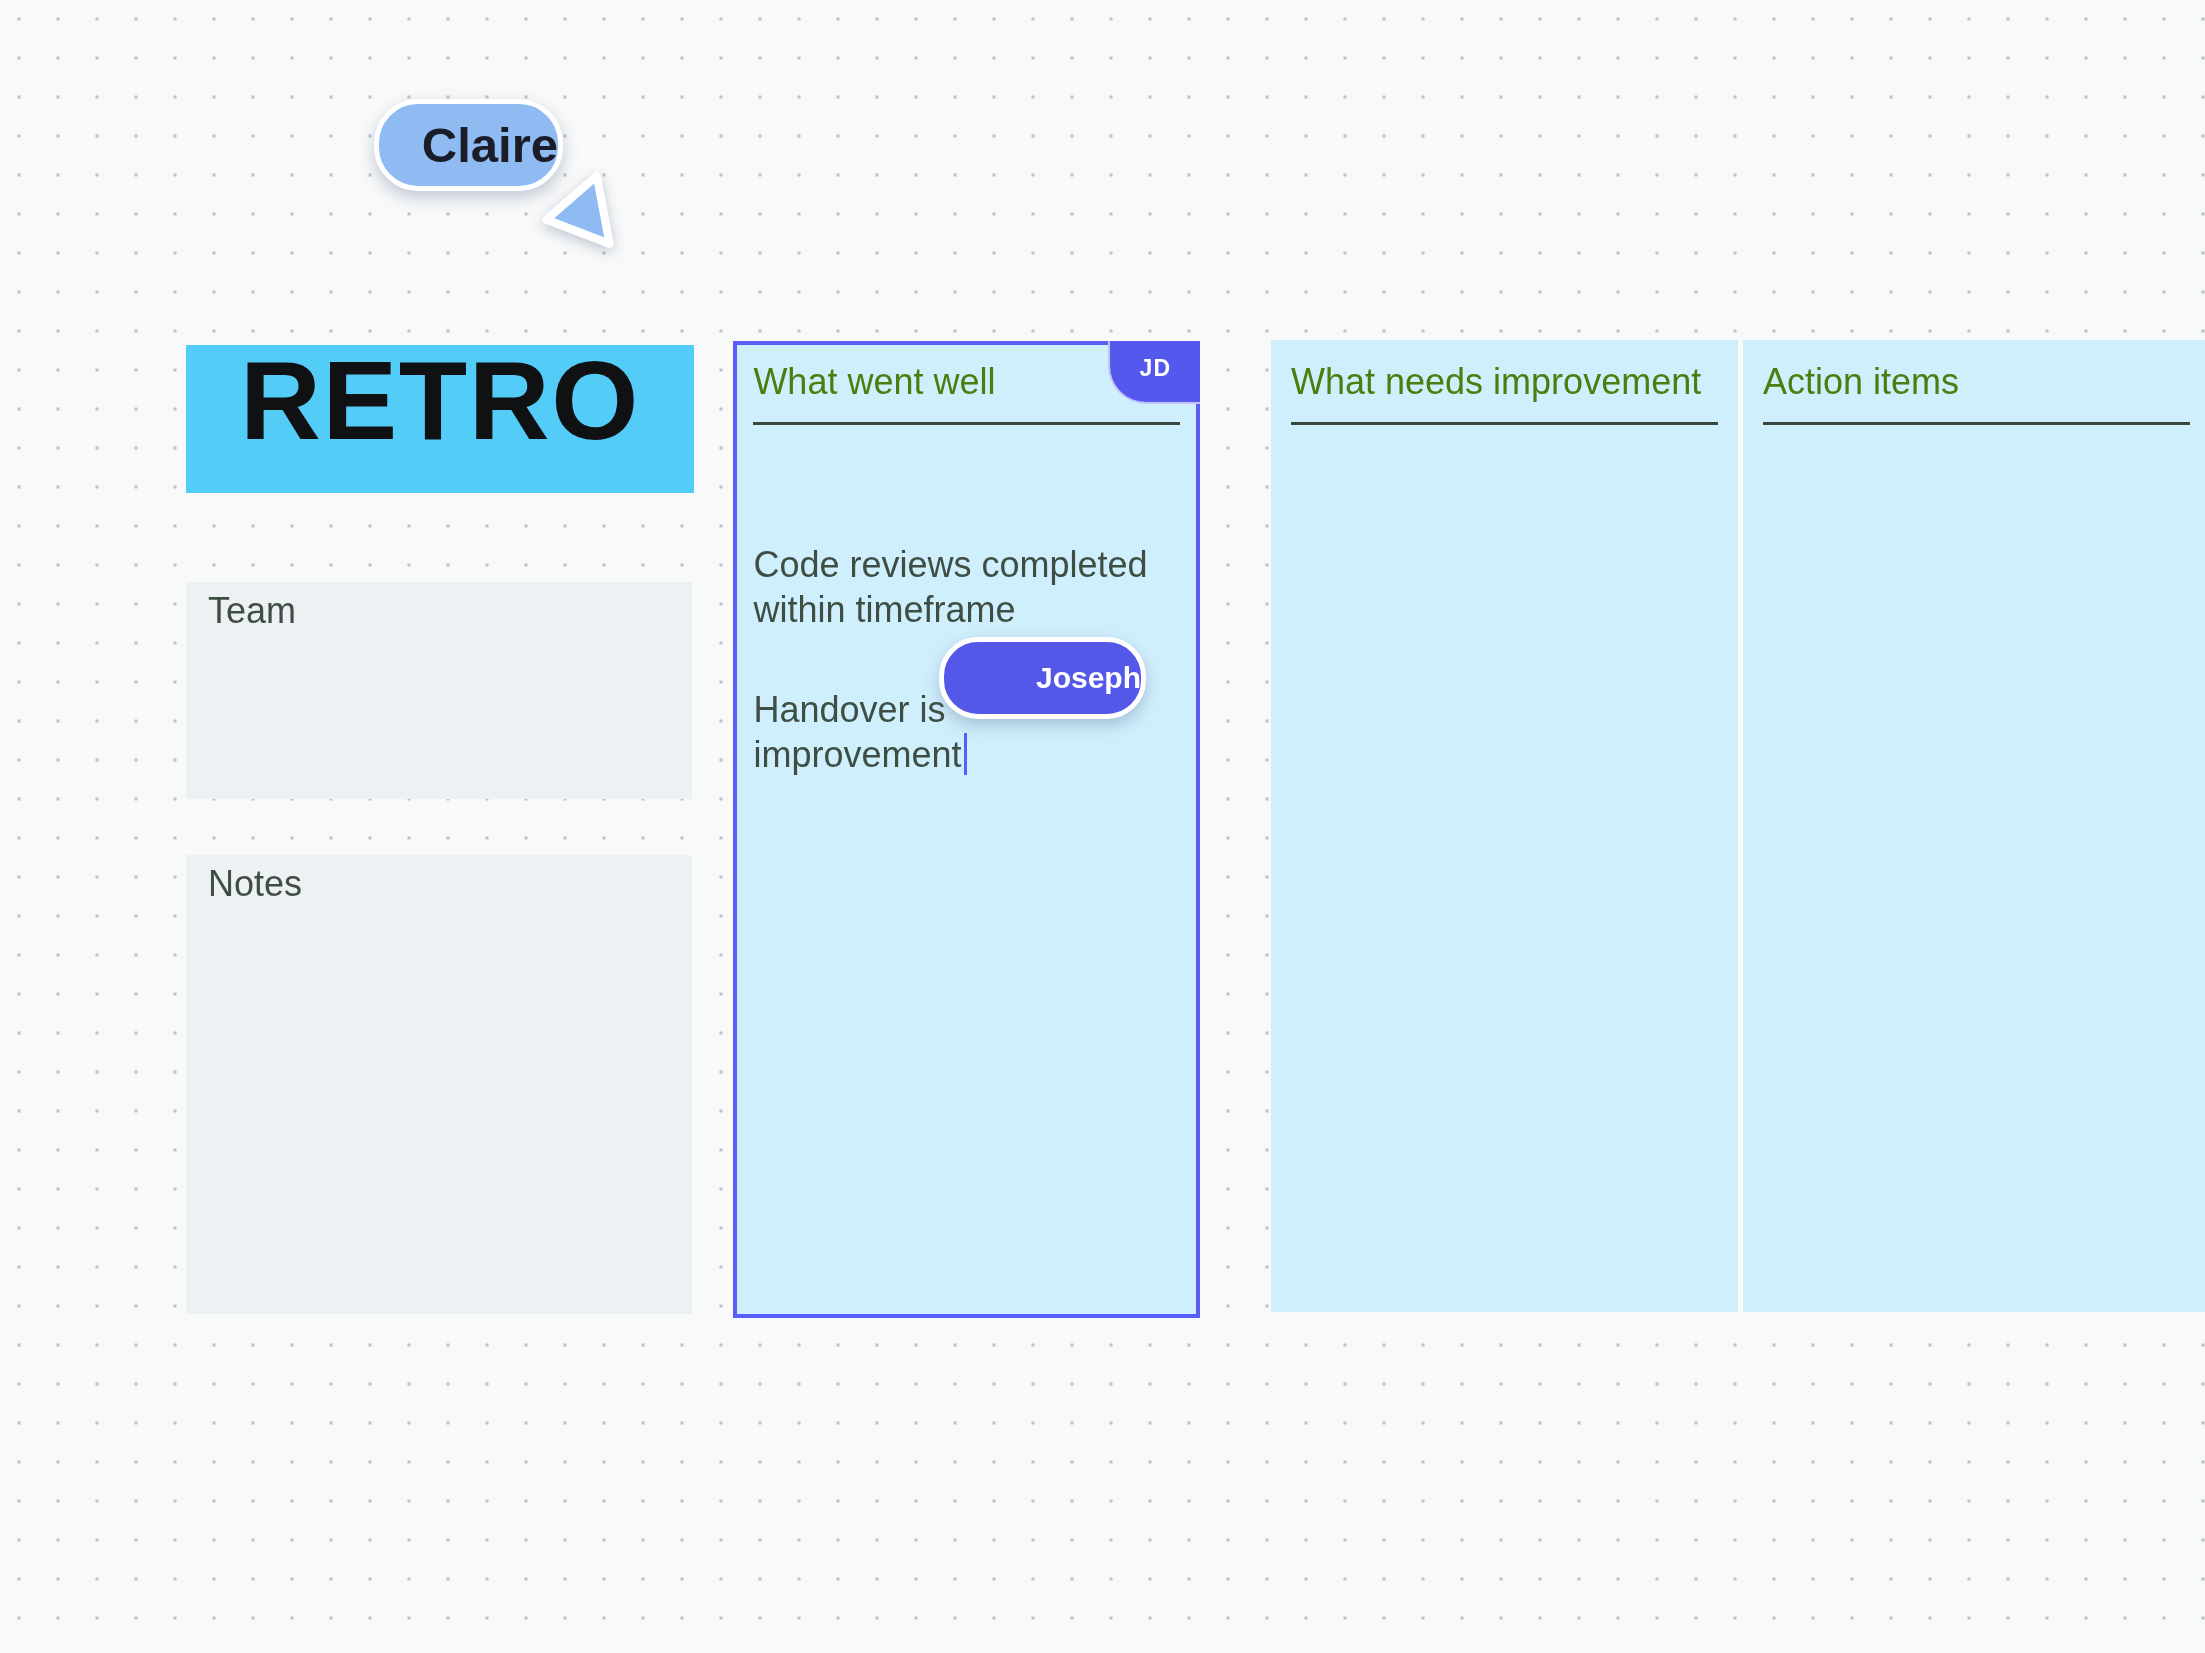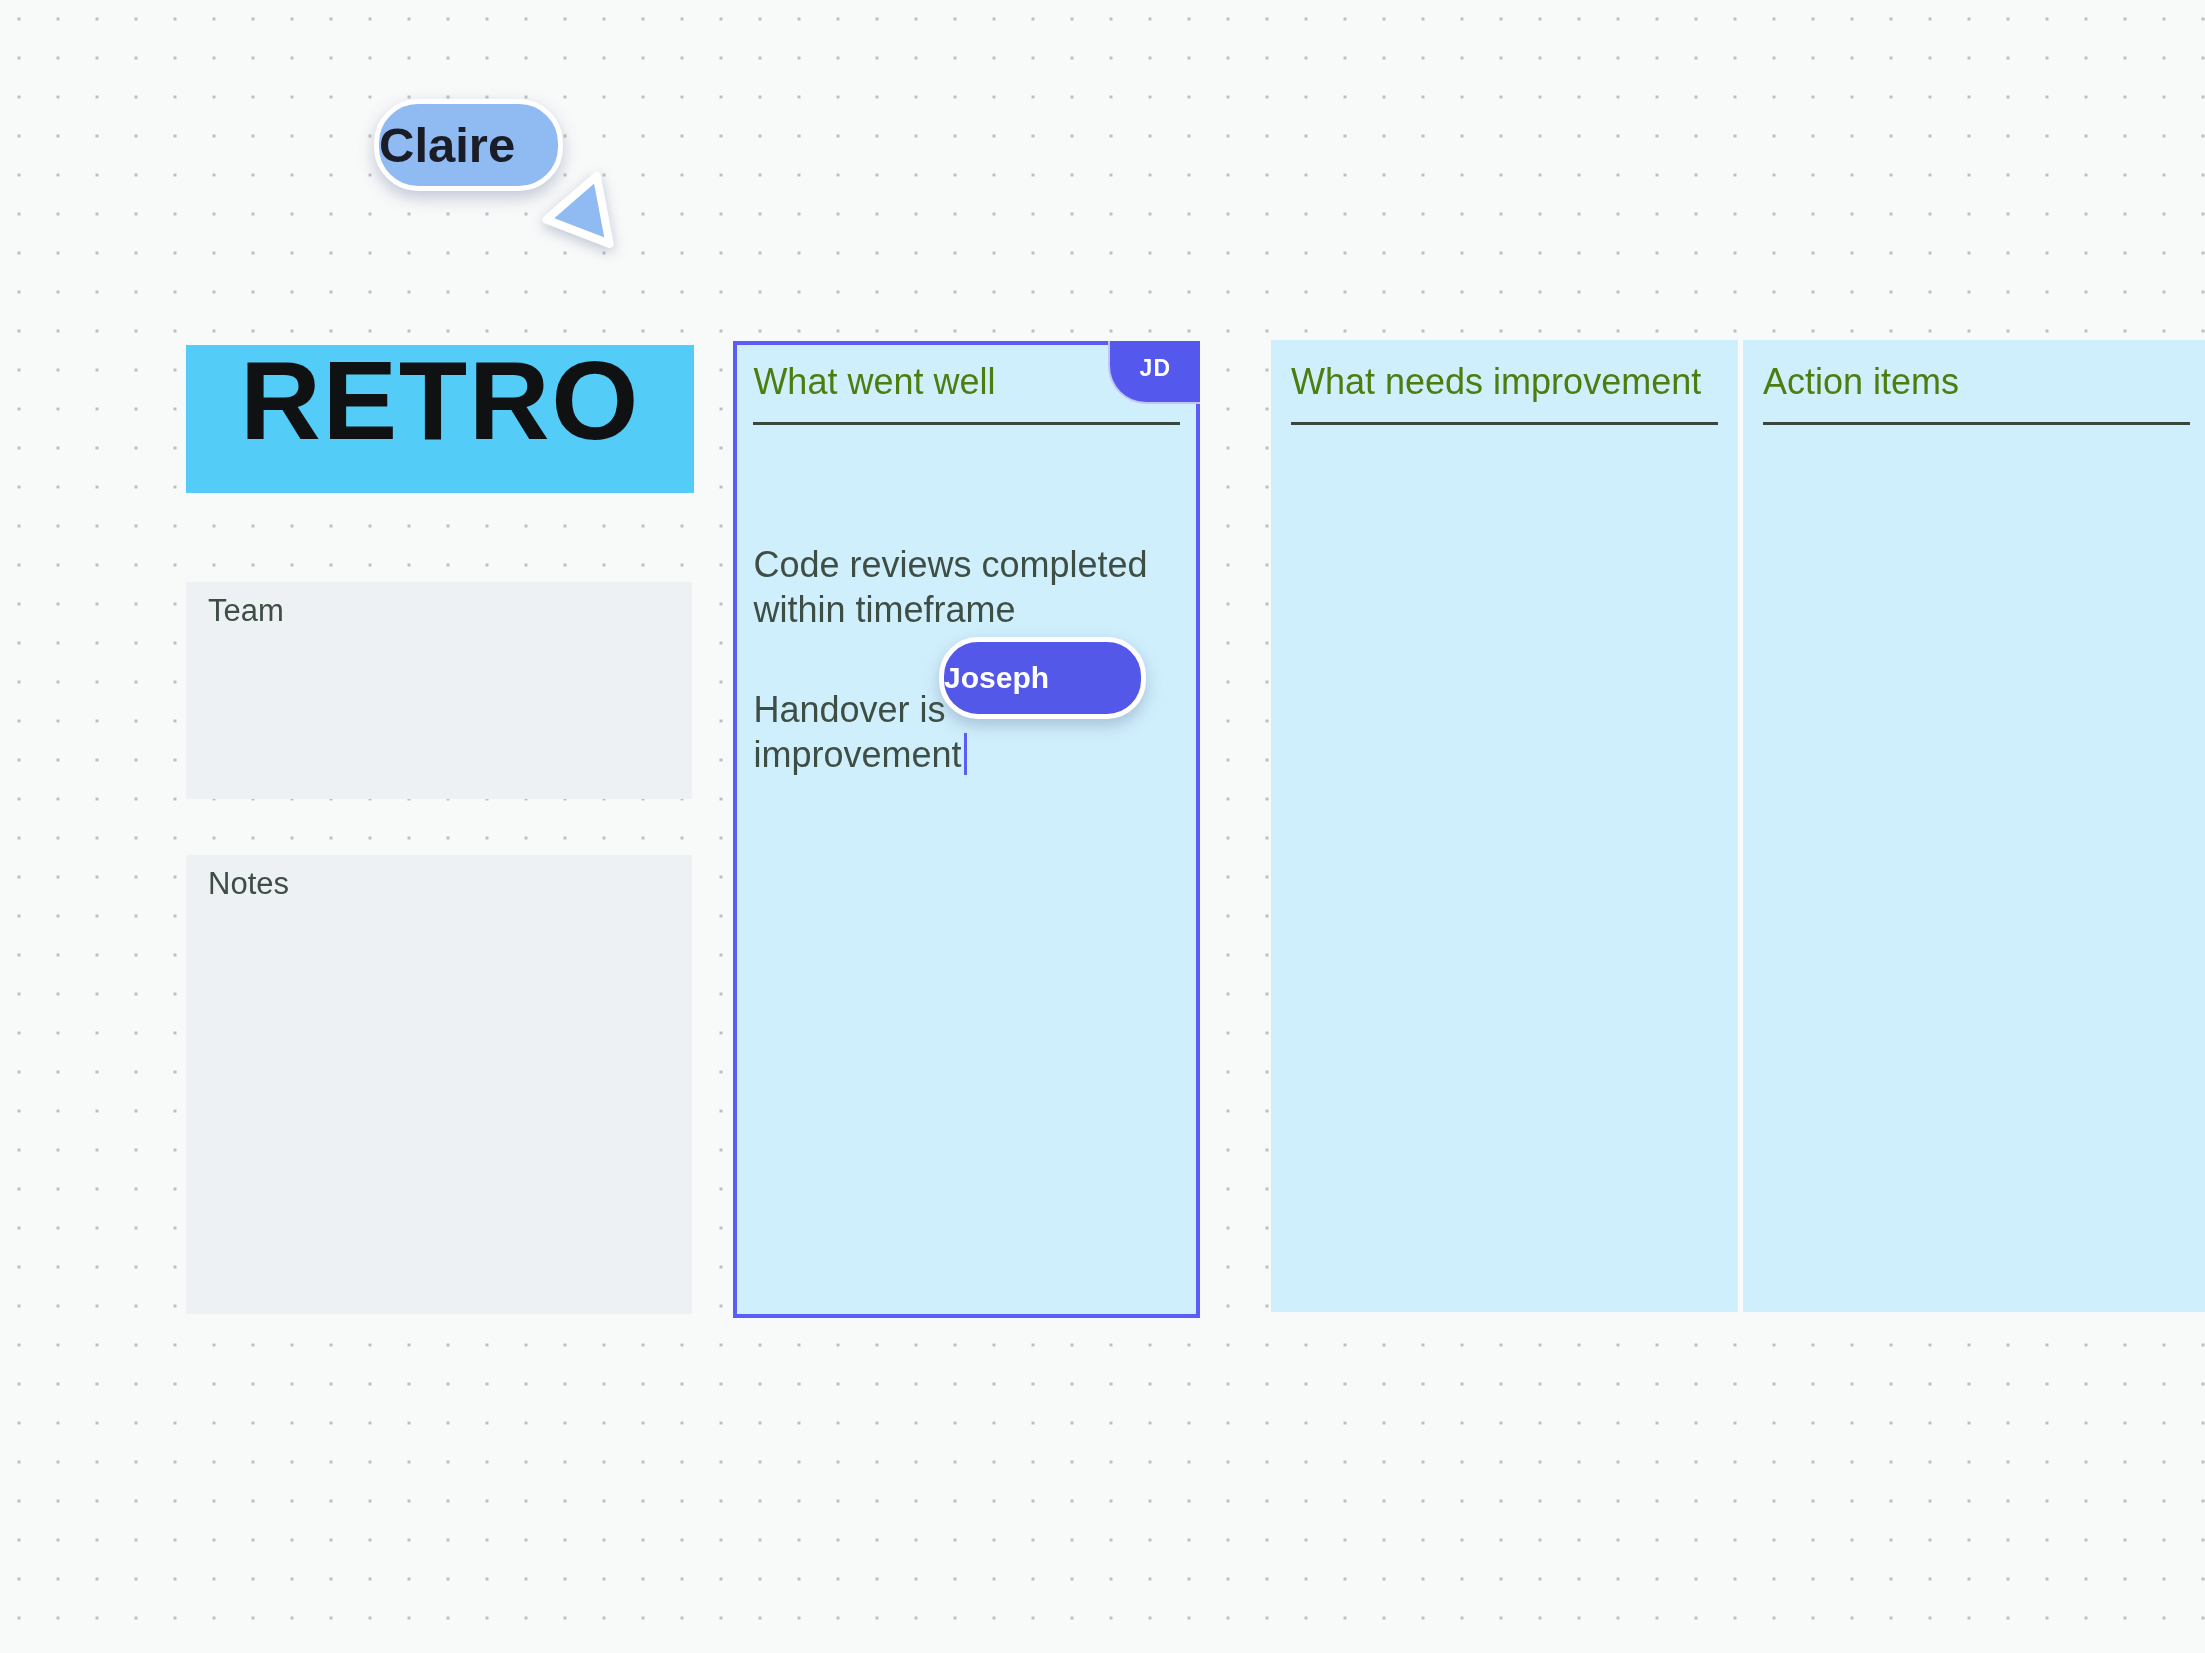--- a/index.html
+++ b/index.html
@@ -40,21 +40,21 @@
     position: absolute;
     left: 186px;
     width: 506px;
     background: #EDF1F4;
   }
   .side-card.team  { top: 582px; height: 217px; }
   .side-card.notes { top: 855px; height: 459px; }
   .side-card .card-label {
     position: absolute;
     left: 22px; top: 6.6px;
-    font-size: 31px;
+    font-size: 36px;
     line-height: 44px;
     color: #3F4E44;
   }
 
   
   .column {
     position: absolute;
     top: 340px;
     height: 972px;
     background: #D0EFFC;
@@ -127,21 +127,21 @@
     letter-spacing: 1.1px;
     margin-bottom: 4.4px;
   }
 
   
   .cursor-pill {
     position: absolute;
     box-sizing: border-box;
     border: 5.5px solid #FFFFFF;
     border-radius: 44px;
-    display: flex; align-items: center; justify-content: flex-start;
+    display: flex; align-items: center; justify-content: flex-end;
     box-shadow: 0 6.6px 16.4px rgba(90,110,150,0.35);
   }
   .cursor-pill .pill-text {
     font-weight: 700;
     line-height: 1;
   }
   .claire-pill {
     left: 374px; top: 99px;
     width: 189px; height: 92px;
     background: #8FBBF2;

